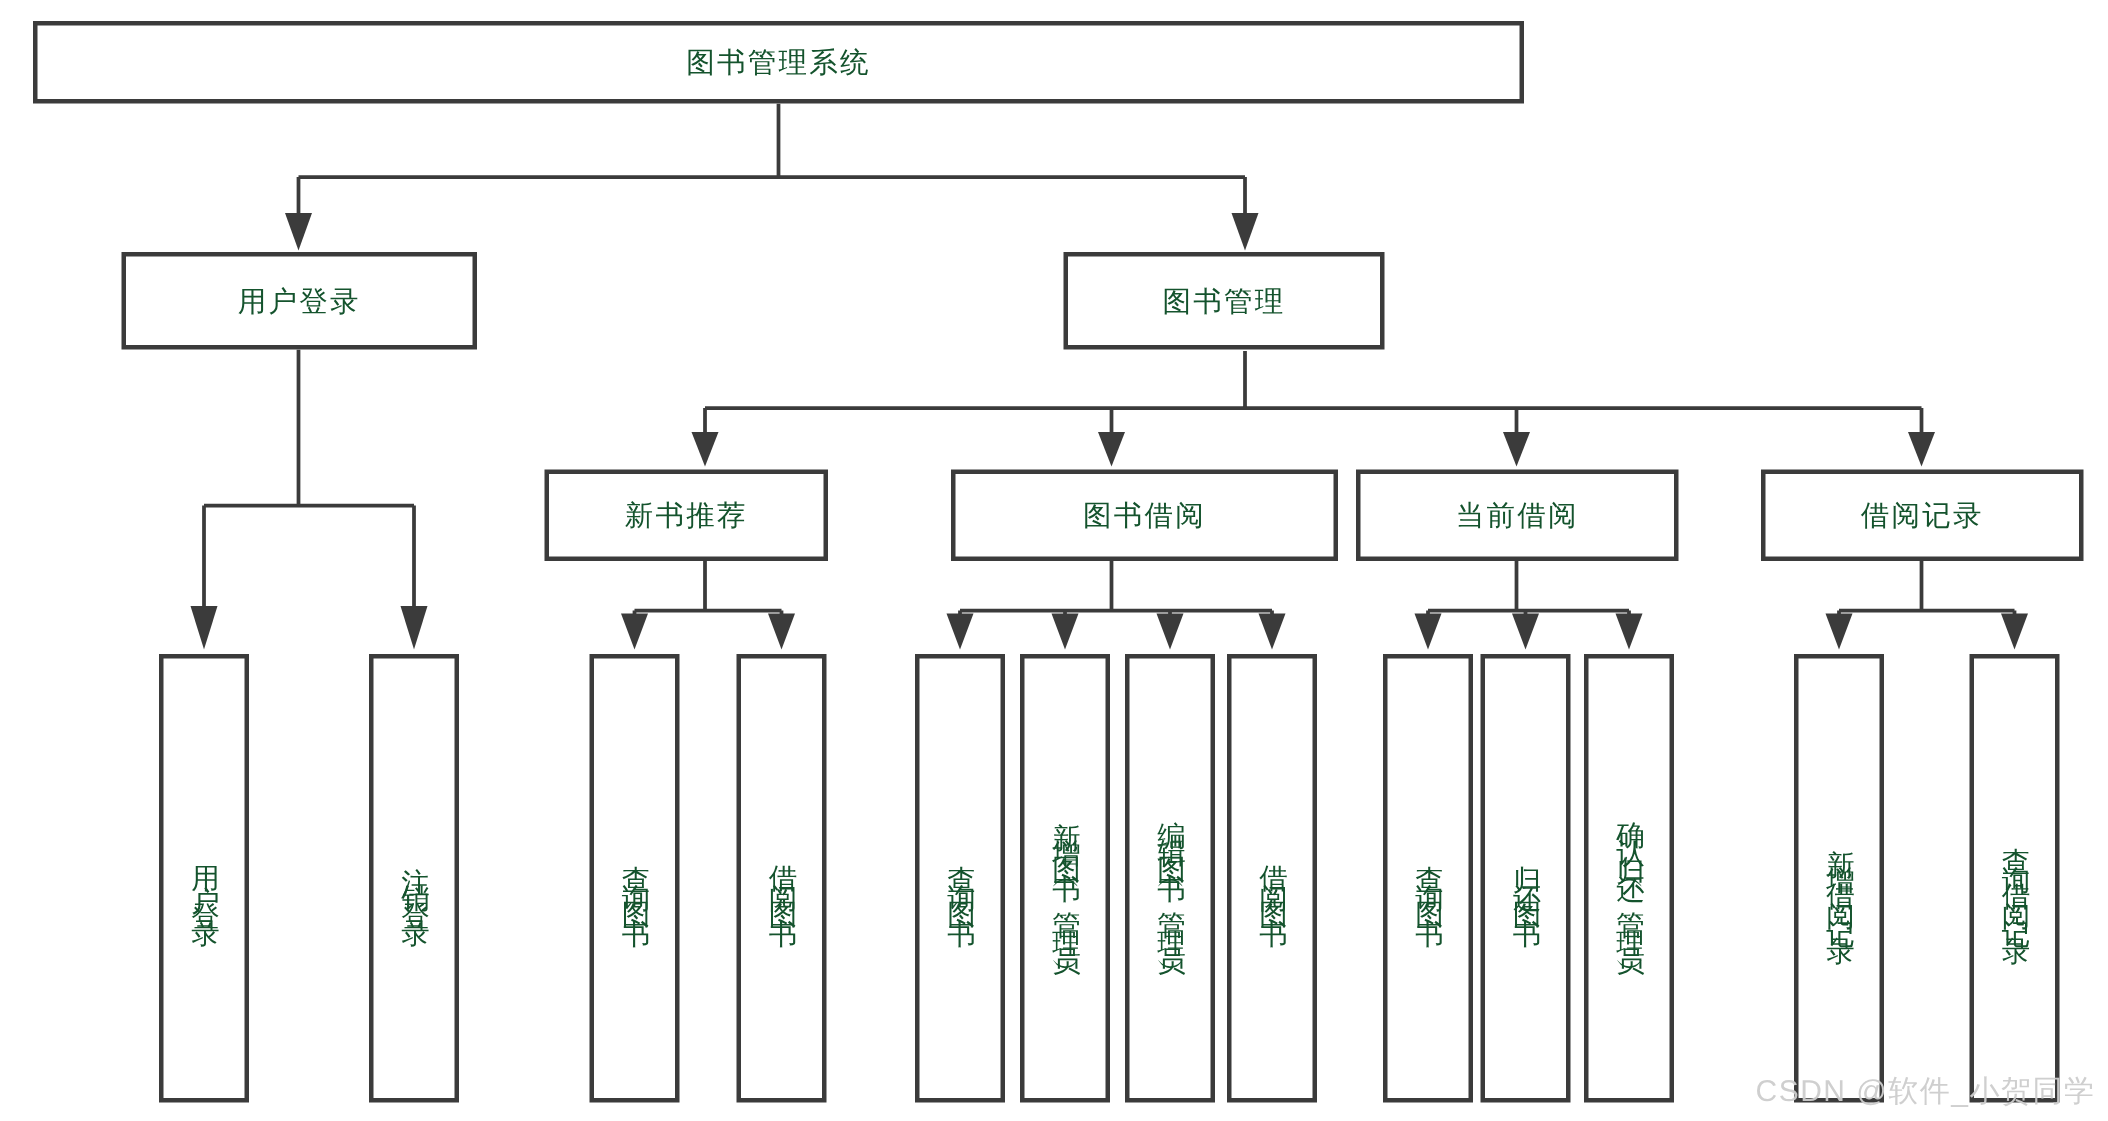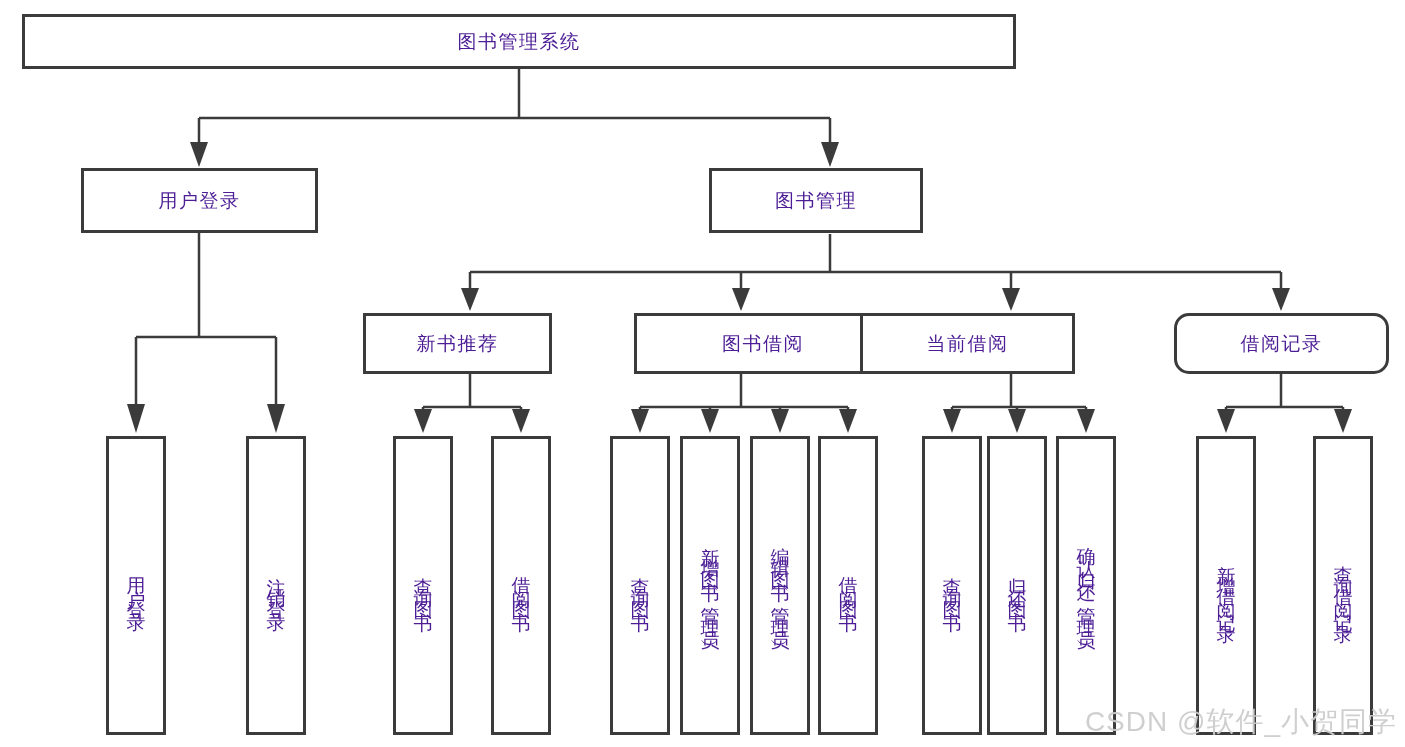--- a/index.html
+++ b/index.html
@@ -8,36 +8,36 @@
   .canvas {
     position:relative; width:1405px; height:747px;
     background:#ffffff; overflow:hidden;
     color:#242424;
   }
   .connectors { position:absolute; left:0; top:0; z-index:1; }
   .node {
     position:absolute; z-index:2;
     background:#ffffff; border:3px solid #3b3b3b;
     display:flex; align-items:center; justify-content:center;
-    font-size:19px; color:#4c1d95; letter-spacing:1.5px;
+    font-size:19px; color:#14532d; letter-spacing:1.5px;
     white-space:nowrap;
   }
   .hnode { text-align:center; }
   .vnode span {
     writing-mode:vertical-rl; text-orientation:mixed;
     letter-spacing:12px; line-height:20px; font-size:19px;
   }
   .root  { left:22px;  top:14px;  width:994px; height:55px; }
   .lvl2  { top:168px; height:65px; }
   .lvl3  { top:313px; height:61px; }
   .leaf  { top:436px; height:299px; width:60px; }
   .watermark {
     position:absolute; z-index:5;
     right:8px; bottom:6px;
-    font-size:28px; letter-spacing:1px;
+    font-size:20px; letter-spacing:1px;
     color:#cdcdcd; opacity:0.95;
   }
 </style>
 </head>
 <body>
 
 <div class="canvas">
 
   <svg class="connectors" width="1405" height="747" viewBox="0 0 1405 747">
     <g stroke="#3b3b3b" stroke-width="2.5" fill="none">
@@ -96,24 +96,24 @@
   <div class="node hnode lvl2" style="left:709px; width:214px;">
     <span>图书管理</span>
   </div>
 
   <div class="node hnode lvl3" style="left:363px; width:189px;">
     <span>新书推荐</span>
   </div>
   <div class="node hnode lvl3" style="left:634px; width:258px;">
     <span>图书借阅</span>
   </div>
-  <div class="node hnode lvl3" style="left:860px; width:215px;">
+  <div class="node hnode lvl3" style="left:904px; width:215px;">
     <span>当前借阅</span>
   </div>
-  <div class="node hnode lvl3" style="left:1174px; width:215px;border-radius:15px;">
+  <div class="node hnode lvl3" style="left:1174px; width:215px;">
     <span>借阅记录</span>
   </div>
 
   <div class="node vnode leaf" style="left:106px;">
     <span>用户登录</span>
   </div>
   <div class="node vnode leaf" style="left:246px;">
     <span>注销登录</span>
   </div>
 

